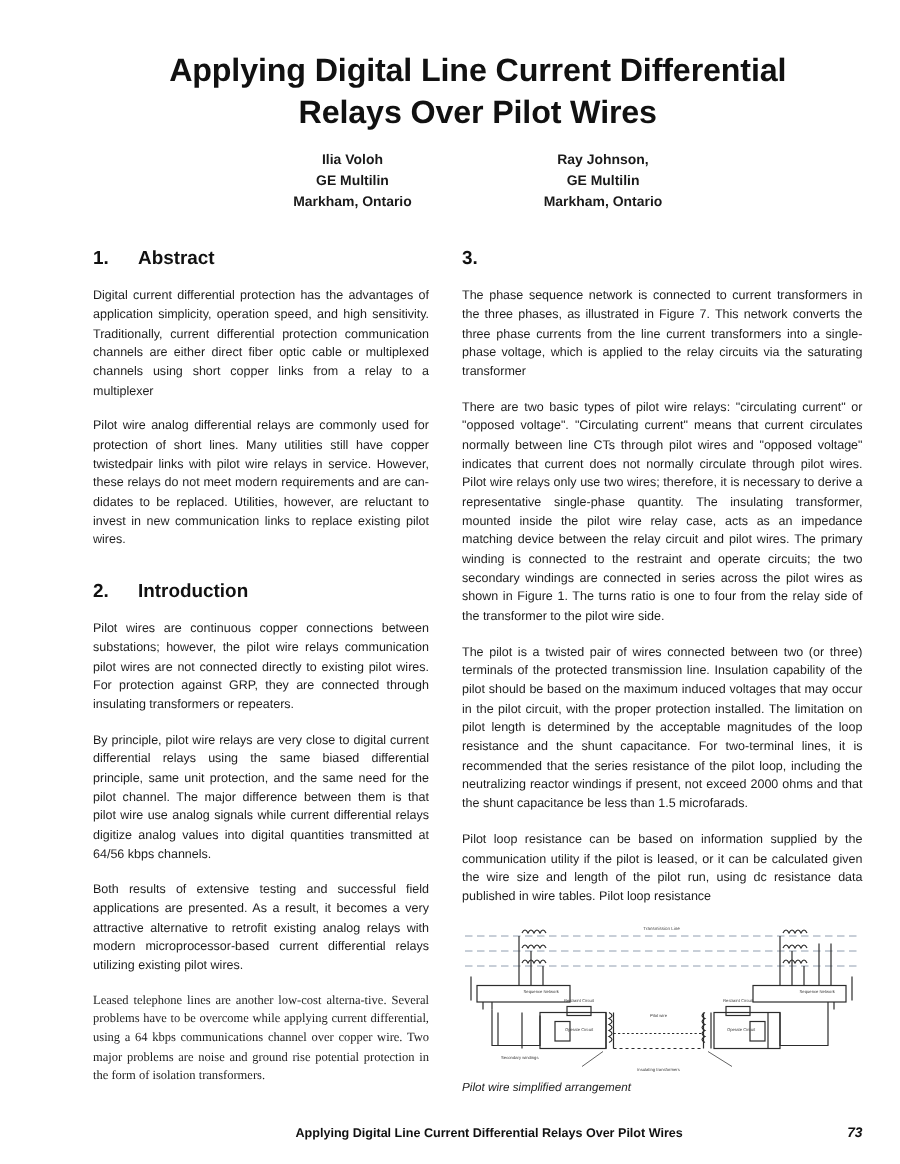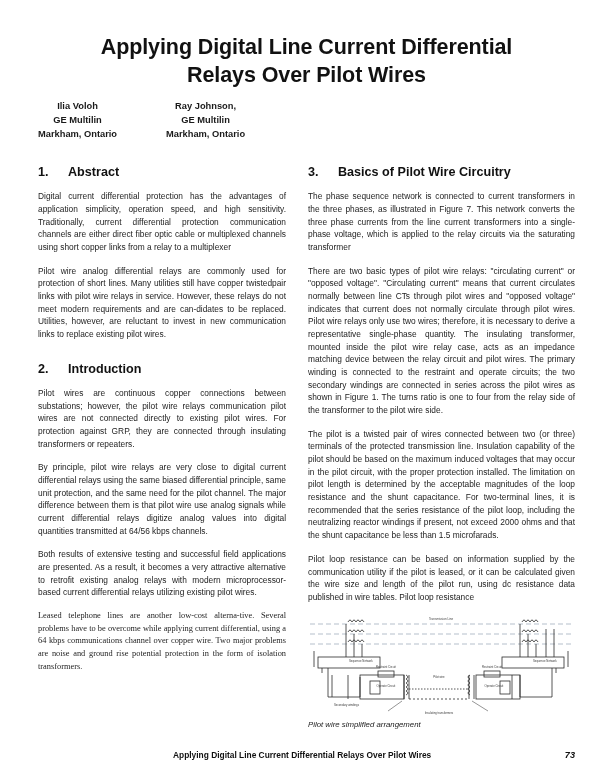--- a/index.html
+++ b/index.html
@@ -13,37 +13,39 @@
     position: relative;
     font-family: "Liberation Sans", sans-serif;
     color: #1a1a1a;
     overflow: hidden;
   }
 
   .page {
     position: absolute;
     inset: 0;
     padding: 26px 25px 0 38px;
+    margin-left: 24px;
   }
 
   
   .title-block { text-align: center; }
   .doc-title {
     font-size: 21.5px;
     font-weight: 600;
     line-height: 1.30;
     letter-spacing: -0.1px;
     margin: 8px auto 0 auto;
     max-width: 470px;
     color: #111;
   }
   .authors {
     margin-top: 9px;
     display: flex;
-    gap: 49px;
+    justify-content: center;
+    gap: 88px;
   }
   .author {
     font-size: 9.3px;
     font-weight: bold;
     line-height: 1.52;
     color: #1a1a1a;
     text-align: center;
   }
   .author div { white-space: nowrap; }
 
@@ -171,21 +173,20 @@
       <p class="body">Pilot wires are continuous copper connections between substations; however, the pilot wire relays communication pilot wires are not connected directly to existing pilot wires. For protection against GRP, they are connected through insulating transformers or repeaters.</p>
       <p class="body">By principle, pilot wire relays are very close to digital current differential relays using the same biased differential principle, same unit protection, and the same need for the pilot channel. The major difference between them is that pilot wire use analog signals while current differential relays digitize analog values into digital quantities transmitted at 64/56 kbps channels.</p>
       <p class="body">Both results of extensive testing and successful field applications are presented. As a result, it becomes a very attractive alternative to retrofit existing analog relays with modern microprocessor-based current differential relays utilizing existing pilot wires.</p>
       <p class="body">Leased telephone lines are another low-cost alterna-tive. Several problems have to be overcome while applying current differential, using a 64 kbps communications channel over copper wire. Two major problems are noise and ground rise potential protection in the form of isolation transformers.</p>
     </div>
 
     <div class="col">
 
       <h2 class="section">
         <span class="num">3.</span>
-        <span>Basics of Pilot Wire Circuitry</span>
       </h2>
       <p class="body">The phase sequence network is connected to current transformers in the three phases, as illustrated in Figure 7. This network converts the three phase currents from the line current transformers into a single-phase voltage, which is applied to the relay circuits via the saturating transformer</p>
       <p class="body">There are two basic types of pilot wire relays: "circulating current" or "opposed voltage". "Circulating current" means that current circulates normally between line CTs through pilot wires and "opposed voltage" indicates that current does not normally circulate through pilot wires. Pilot wire relays only use two wires; therefore, it is necessary to derive a representative single-phase quantity. The insulating transformer, mounted inside the pilot wire relay case, acts as an impedance matching device between the relay circuit and pilot wires. The primary winding is connected to the restraint and operate circuits; the two secondary windings are connected in series across the pilot wires as shown in Figure 1. The turns ratio is one to four from the relay side of the transformer to the pilot wire side.</p>
       <p class="body">The pilot is a twisted pair of wires connected between two (or three) terminals of the protected transmission line. Insulation capability of the pilot should be based on the maximum induced voltages that may occur in the pilot circuit, with the proper protection installed. The limitation on pilot length is determined by the acceptable magnitudes of the loop resistance and the shunt capacitance. For two-terminal lines, it is recommended that the series resistance of the pilot loop, including the neutralizing reactor windings if present, not exceed 2000 ohms and that the shunt capacitance be less than 1.5 microfarads.</p>
       <p class="body">Pilot loop resistance can be based on information supplied by the communication utility if the pilot is leased, or it can be calculated given the wire size and length of the pilot run, using dc resistance data published in wire tables. Pilot loop resistance</p>
 
       <div class="figure">
         <svg class="figure-canvas" viewBox="0 0 267 104">
           <g stroke="#6b7f96" stroke-width="0.5" fill="none" stroke-dasharray="5 3">
             <line x1="2" y1="9" x2="265" y2="9"></line>

